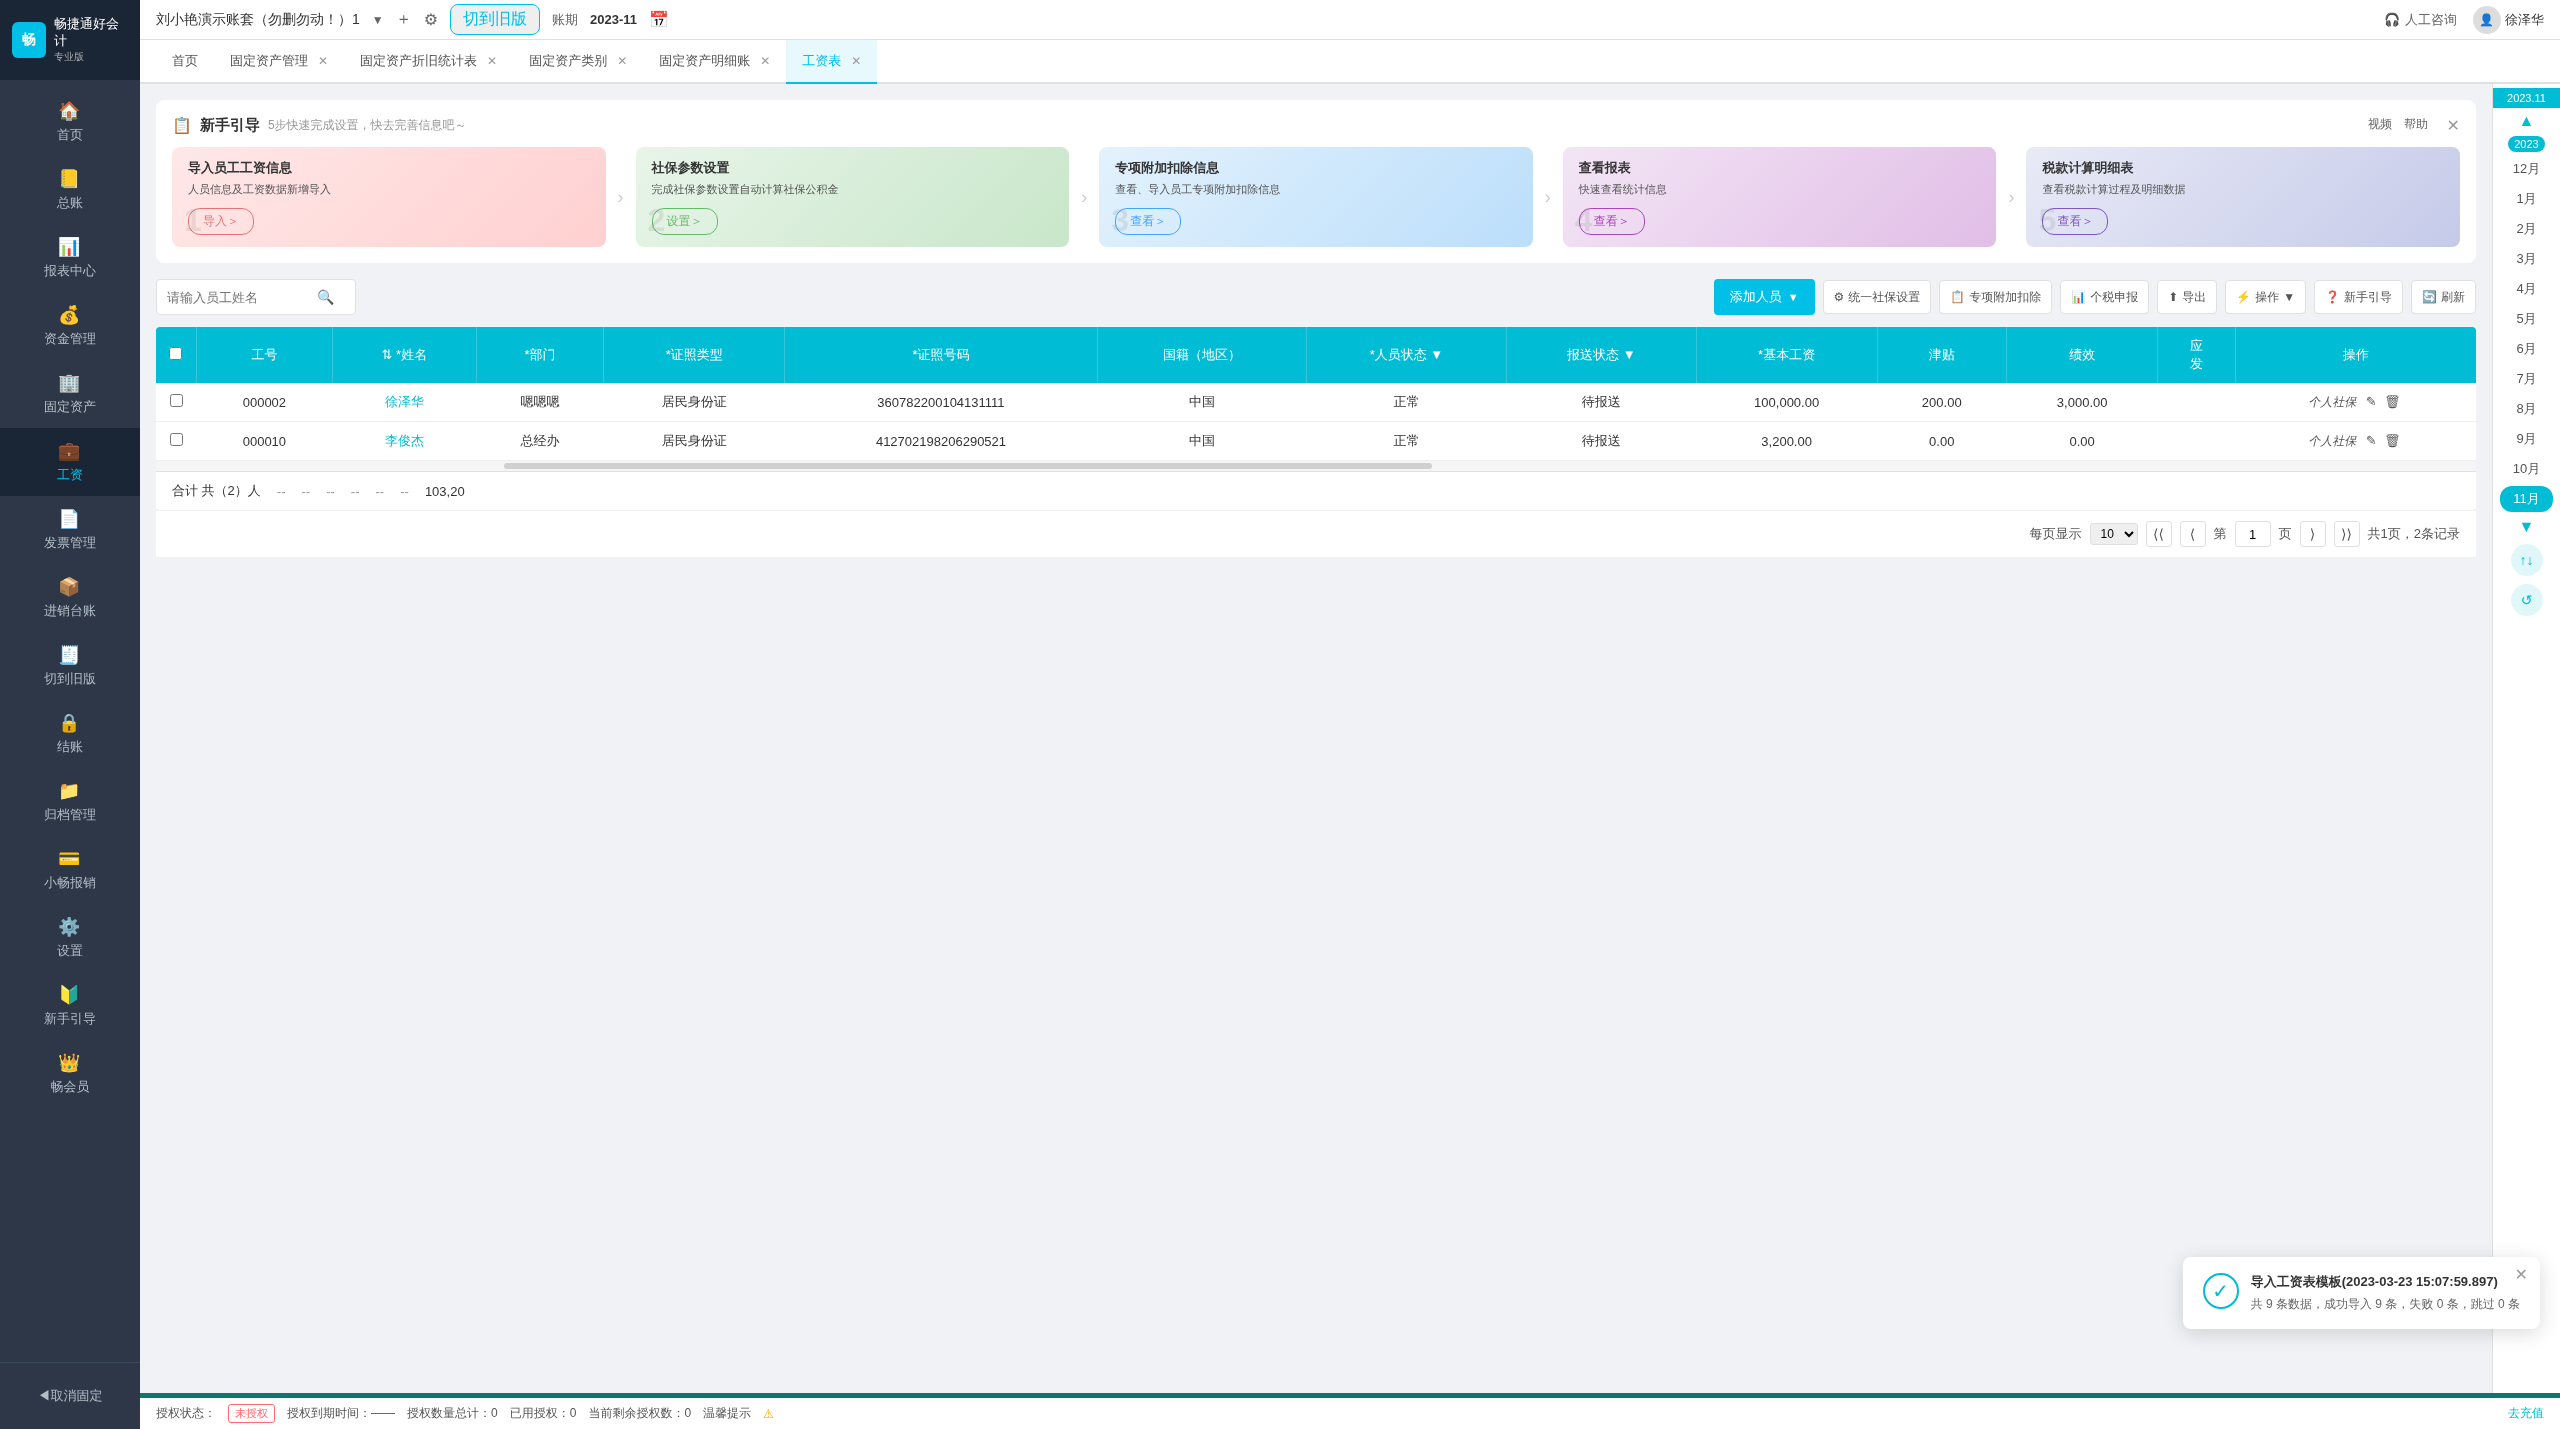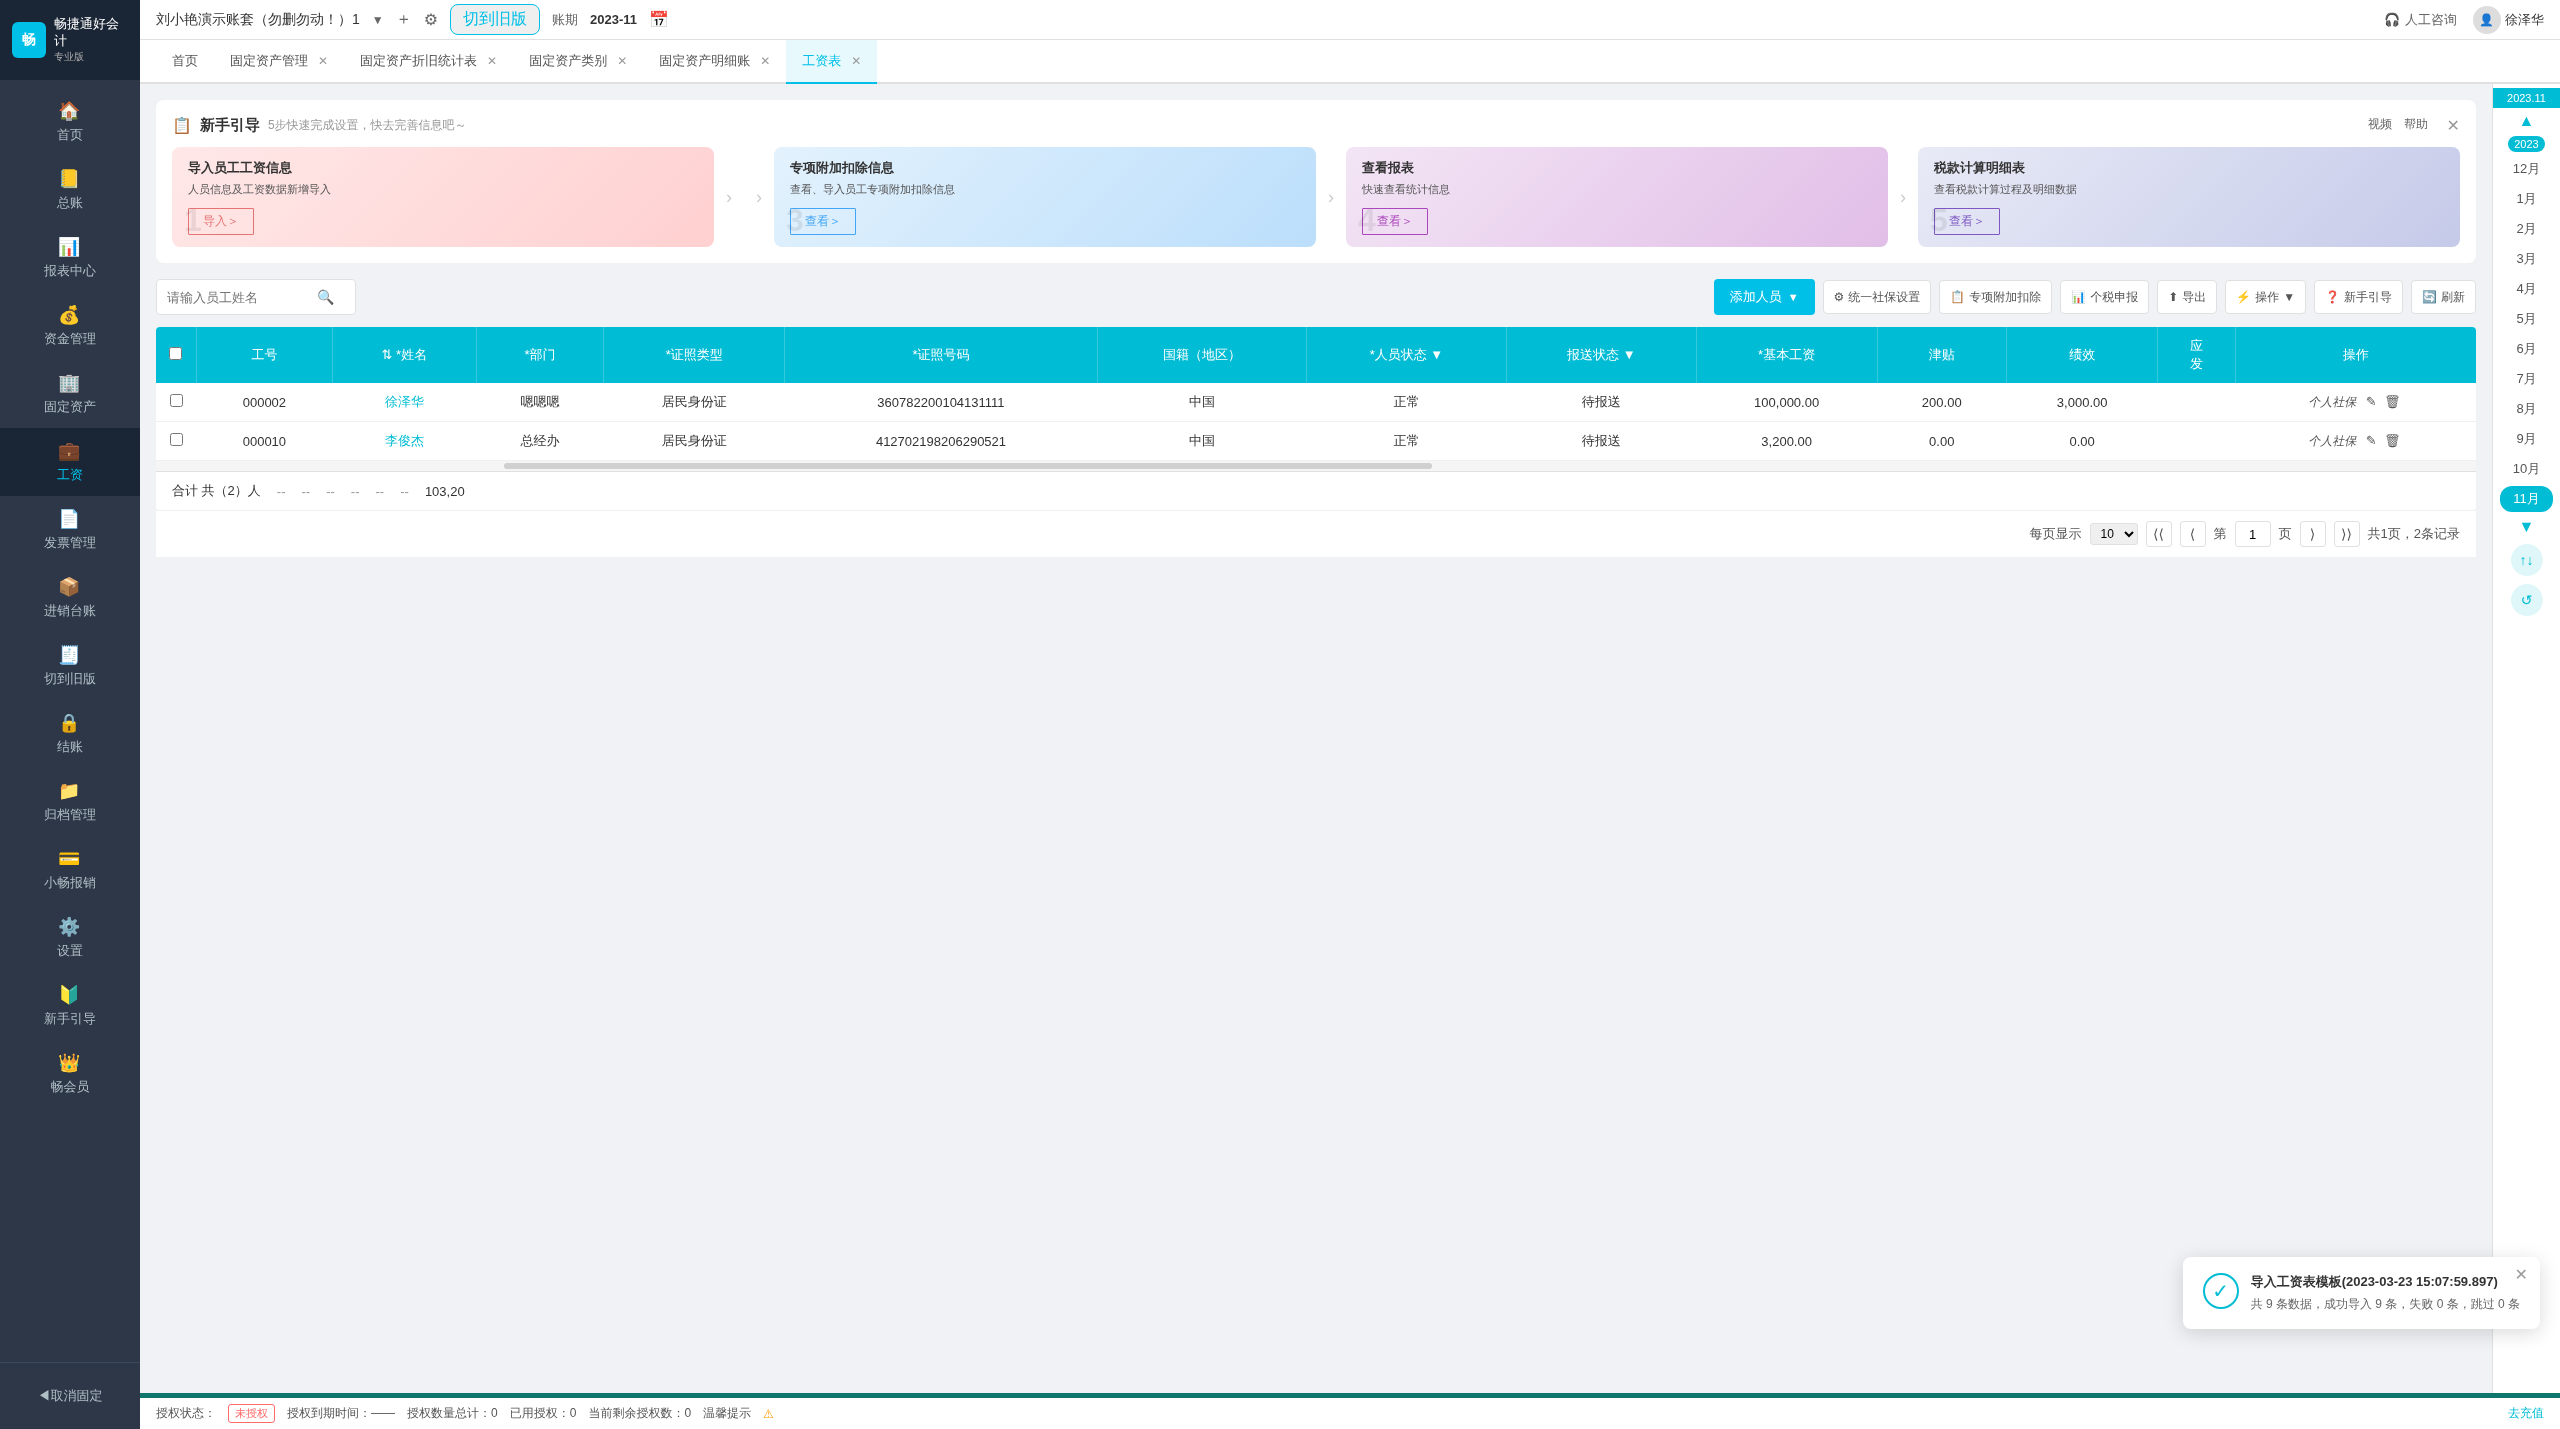--- a/index.html
+++ b/index.html
@@ -156,21 +156,21 @@
     .guide-step-2 { background: linear-gradient(135deg, #e8f5e9, #c8e6c9); }
     .guide-step-3 { background: linear-gradient(135deg, #e3f2fd, #bbdefb); }
     .guide-step-4 { background: linear-gradient(135deg, #f3e5f5, #e1bee7); }
     .guide-step-5 { background: linear-gradient(135deg, #e8eaf6, #c5cae9); }
     .step-number { font-size: 32px; color: rgba(0,0,0,0.08); font-weight: bold; position: absolute; bottom: 8px; left: 12px; }
     .step-title { font-size: 13px; color: #333; font-weight: bold; margin-bottom: 4px; }
     .step-desc { font-size: 11px; color: #555; line-height: 1.5; flex: 1; }
     .step-btn {
       margin-top: 8px;
       padding: 4px 14px;
-      border-radius: 1px;
+      border-radius: 12px;
       border: 1px solid;
       font-size: 12px;
       cursor: pointer;
       display: inline-block;
       align-self: flex-start;
     }
     .step-btn-1 { border-color: #e57373; color: #e57373; background: transparent; }
     .step-btn-2 { border-color: #66bb6a; color: #66bb6a; background: transparent; }
     .step-btn-3 { border-color: #42a5f5; color: #42a5f5; background: transparent; }
     .step-btn-4 { border-color: #ab47bc; color: #ab47bc; background: transparent; }
@@ -595,20 +595,26 @@
         </div>
         <div class="guide-close">✕</div>
         <div class="guide-steps" id="guide-steps-container">
             <div class="guide-step guide-step-1">
       <div class="step-title">导入员工工资信息</div>
       <div class="step-desc">人员信息及工资数据新增导入</div>
       <div class="step-btn-1 step-btn">导入＞</div>
       <div class="step-number">1</div>
     </div>
             <div class="step-arrow">›</div>
+            <div class="guide-step guide-step-2">
+      <div class="step-title">社保参数设置</div>
+      <div class="step-desc">完成社保参数设置自动计算社保公积金</div>
+      <div class="step-btn-2 step-btn">设置＞</div>
+      <div class="step-number">2</div>
+    </div>
             <div class="step-arrow">›</div>
             <div class="guide-step guide-step-3">
       <div class="step-title">专项附加扣除信息</div>
       <div class="step-desc">查看、导入员工专项附加扣除信息</div>
       <div class="step-btn-3 step-btn">查看＞</div>
       <div class="step-number">3</div>
     </div>
             <div class="step-arrow">›</div>
             <div class="guide-step guide-step-4">
       <div class="step-title">查看报表</div>

